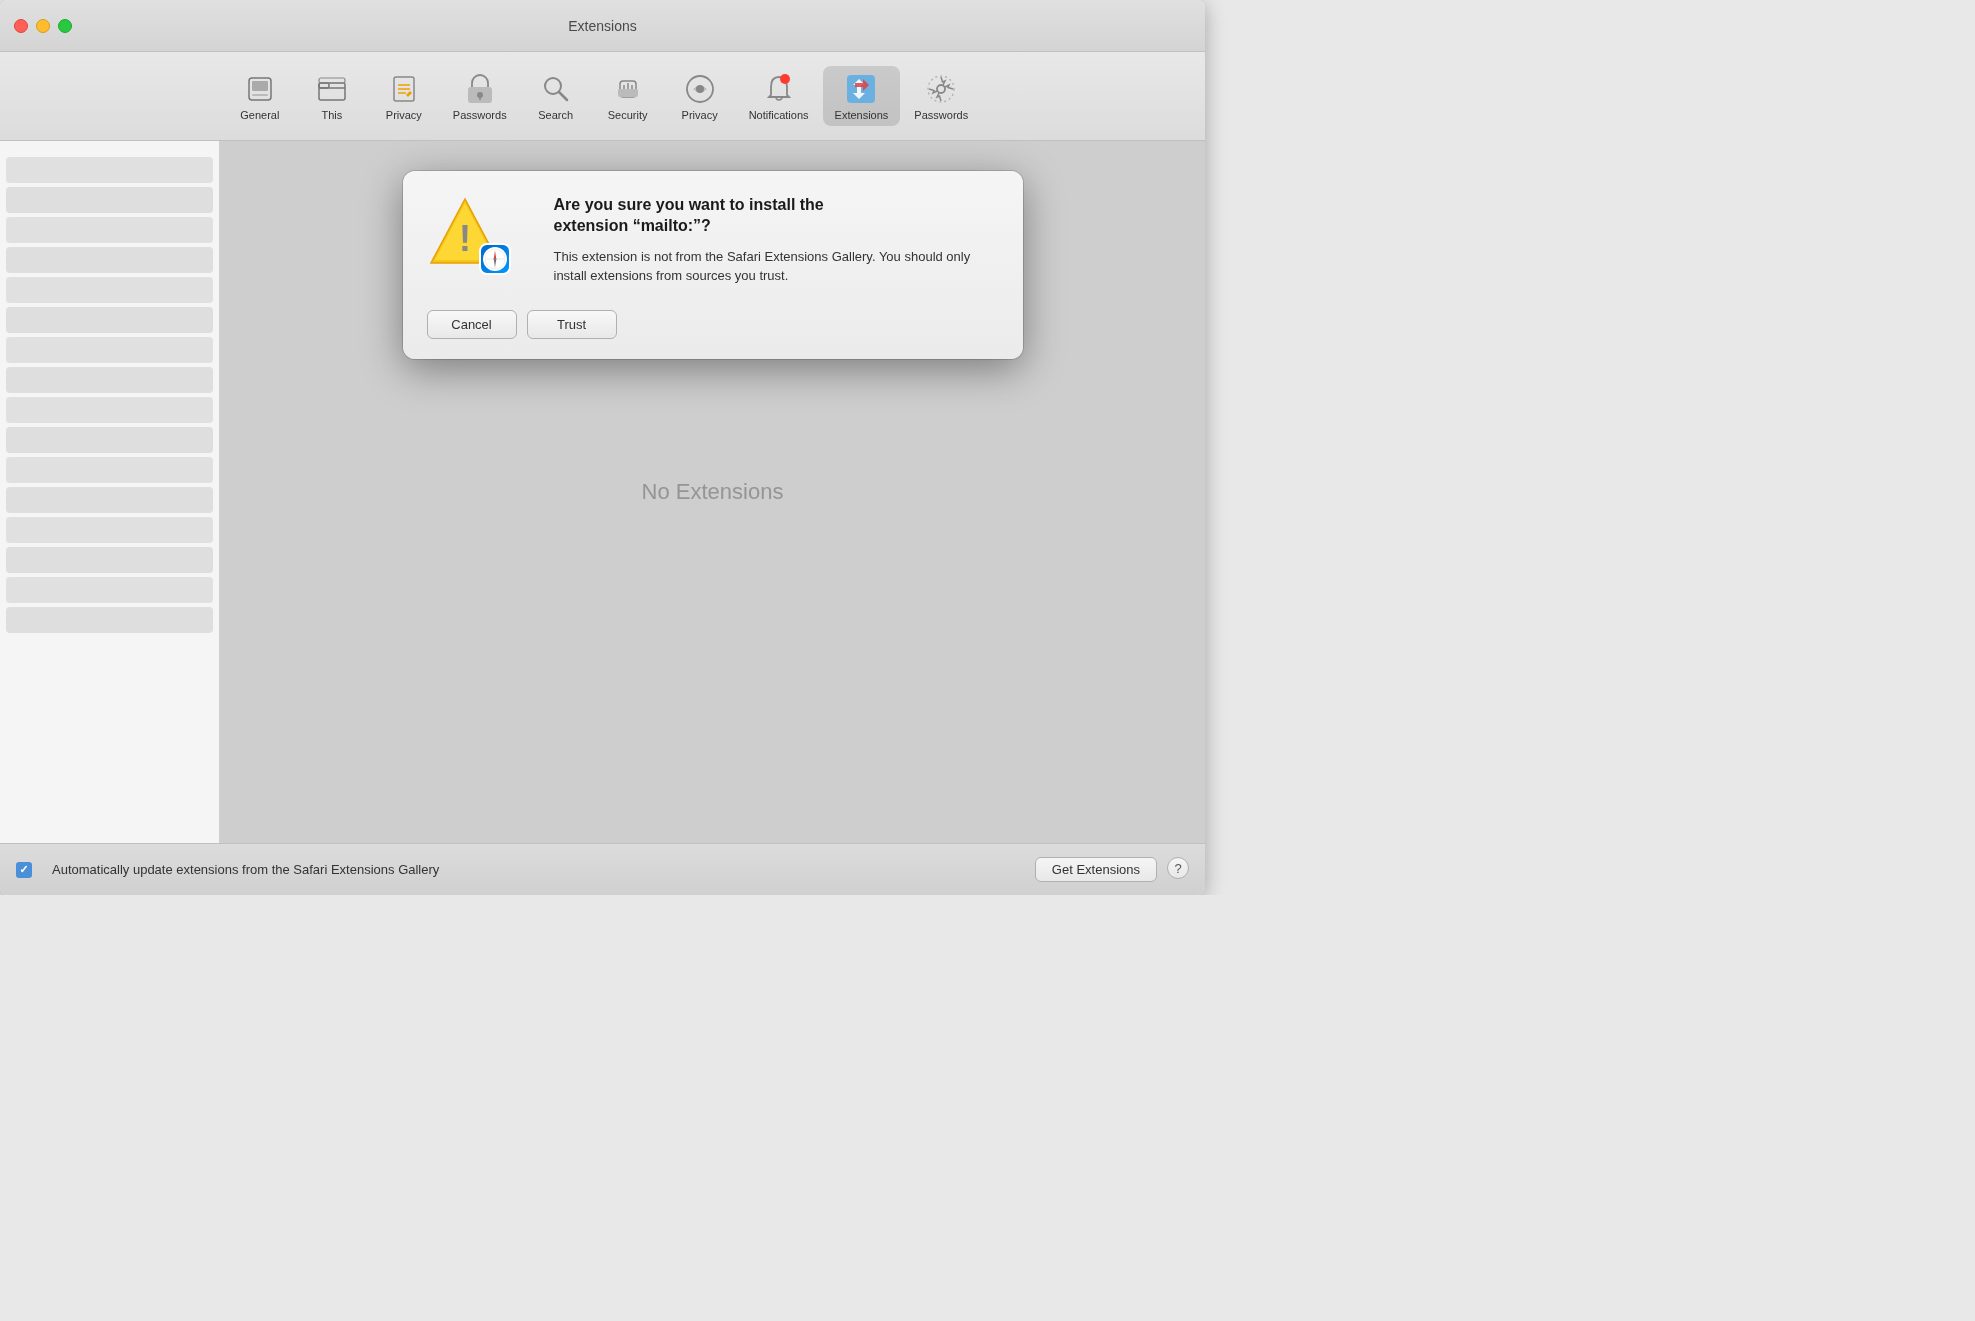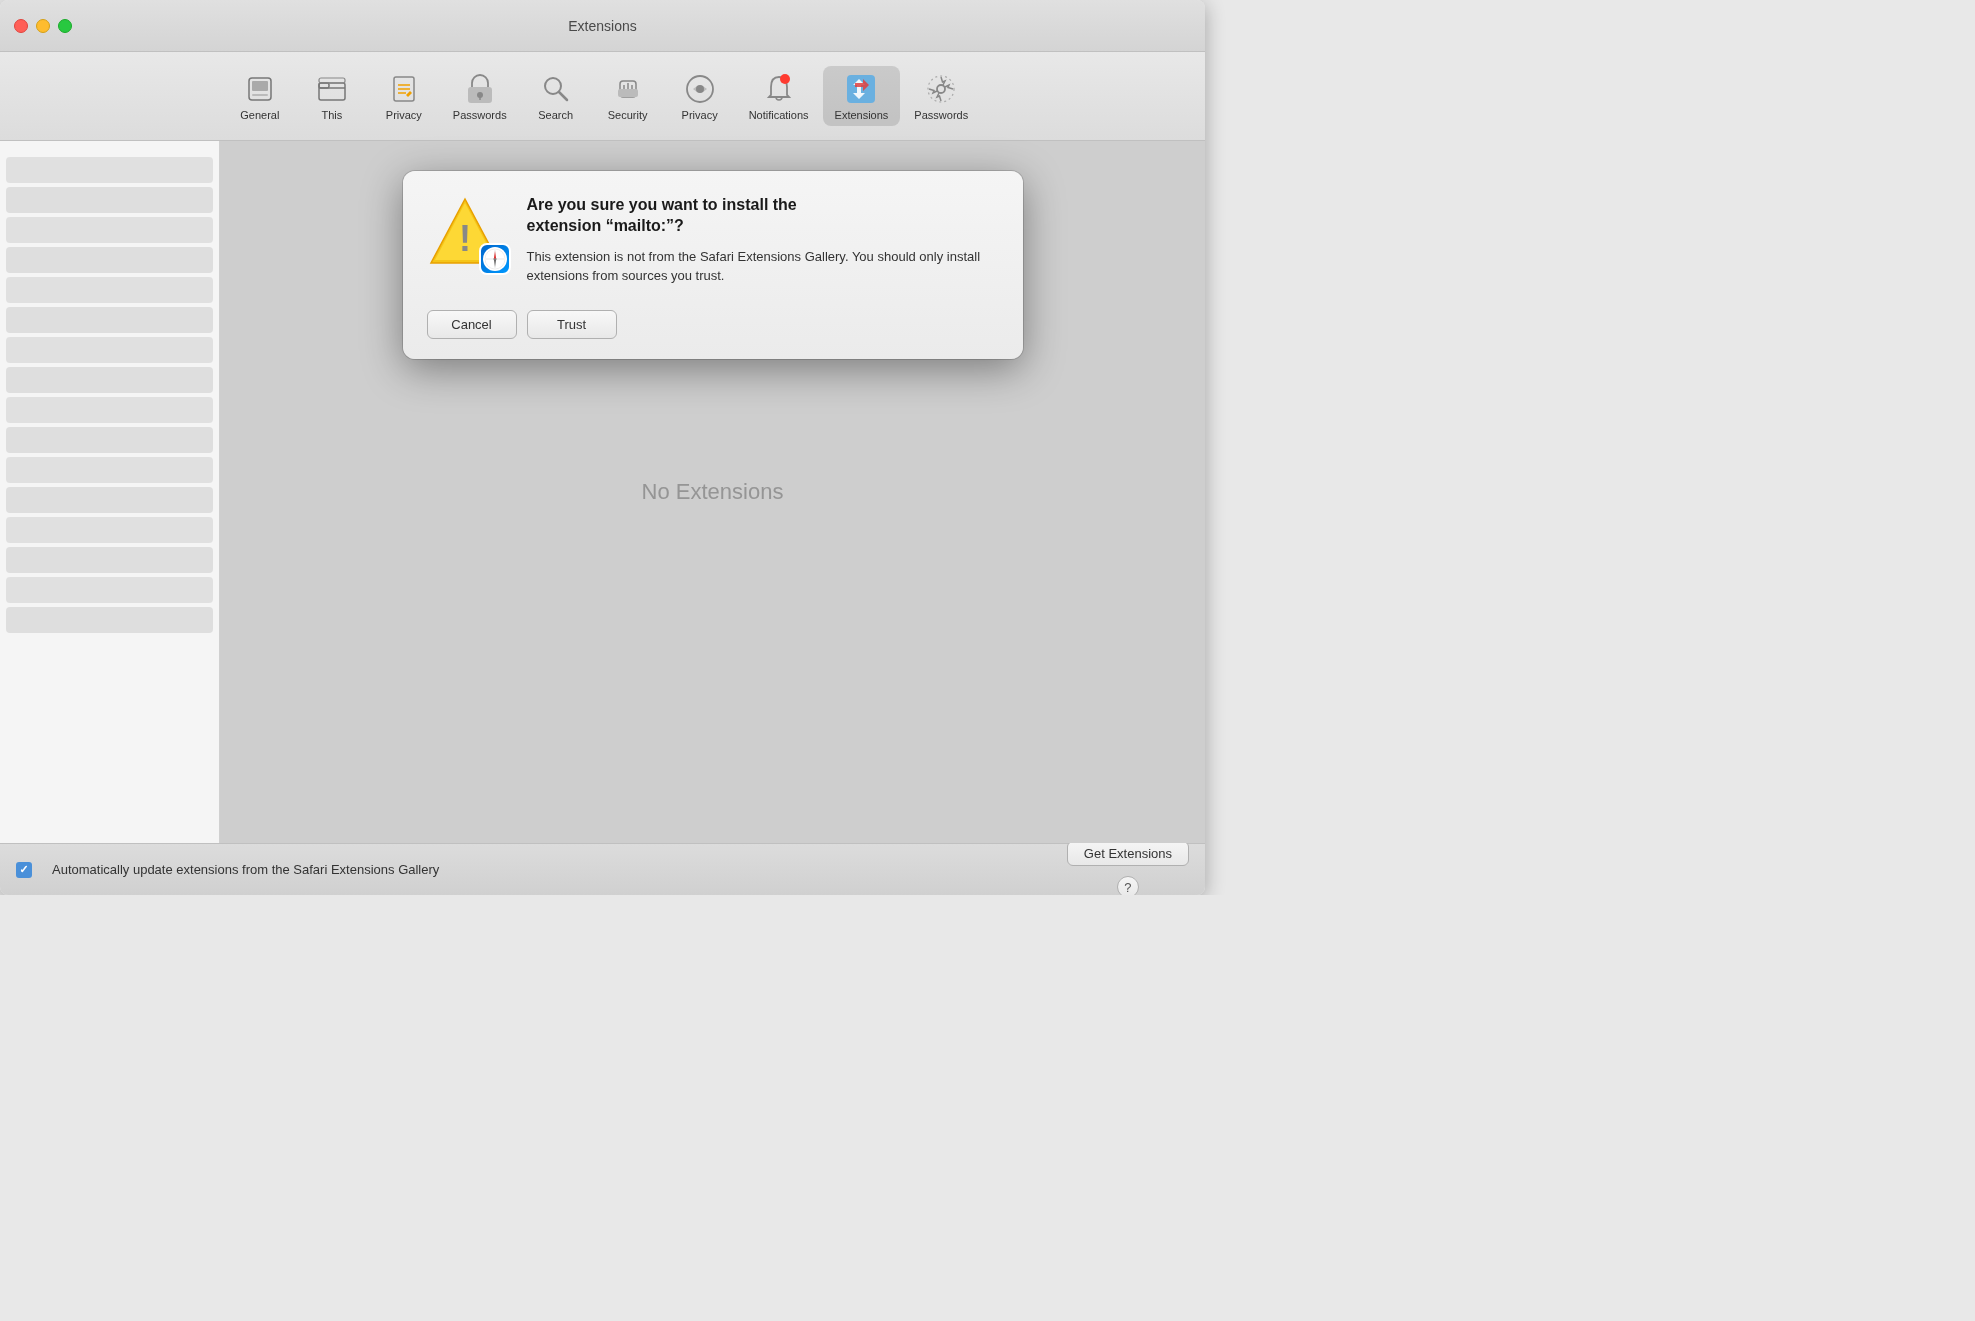--- a/index.html
+++ b/index.html
@@ -182,22 +182,20 @@
 
     .checkbox-label {
       font-size: 13px;
       color: #333;
     }
 
     .bottombar-right {
       margin-left: auto;
       display: flex;
       gap: 10px;
-      align-items: center;
-      flex-direction: column;
     }
 
     .get-extensions-btn {
       background: linear-gradient(to bottom, #f5f5f5, #e8e8e8);
       border: 1px solid #b0b0b0;
       border-radius: 6px;
       padding: 4px 16px;
       font-size: 13px;
       cursor: pointer;
       color: #333;
@@ -265,20 +263,21 @@
       background: linear-gradient(135deg, #0066cc, #0099ff);
       display: flex;
       align-items: center;
       justify-content: center;
       border: 2px solid white;
       overflow: hidden;
     }
 
     .modal-text-area {
       flex: 1;
+      margin-left: 27px;
     }
 
     .modal-title {
       font-size: 16px;
       font-weight: 700;
       color: #1a1a1a;
       margin-bottom: 10px;
       line-height: 1.3;
     }
 

